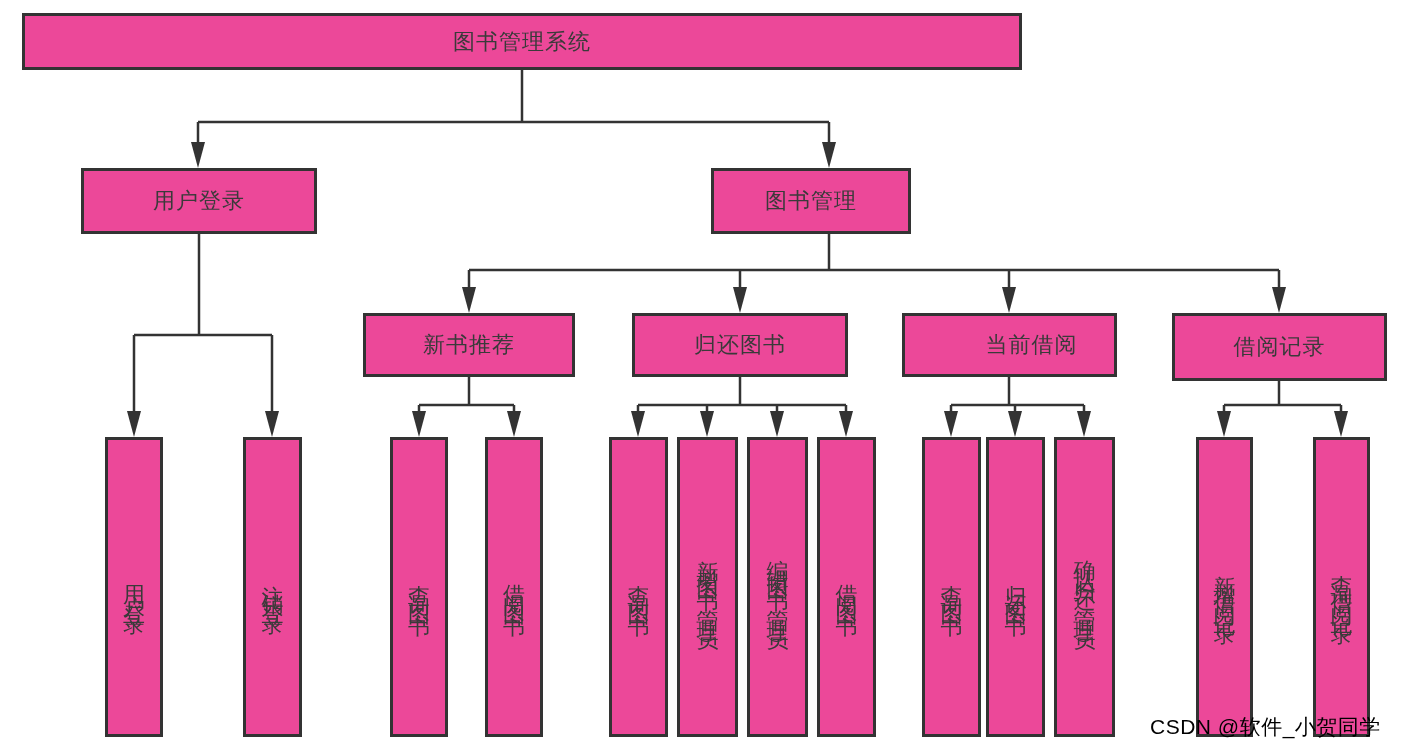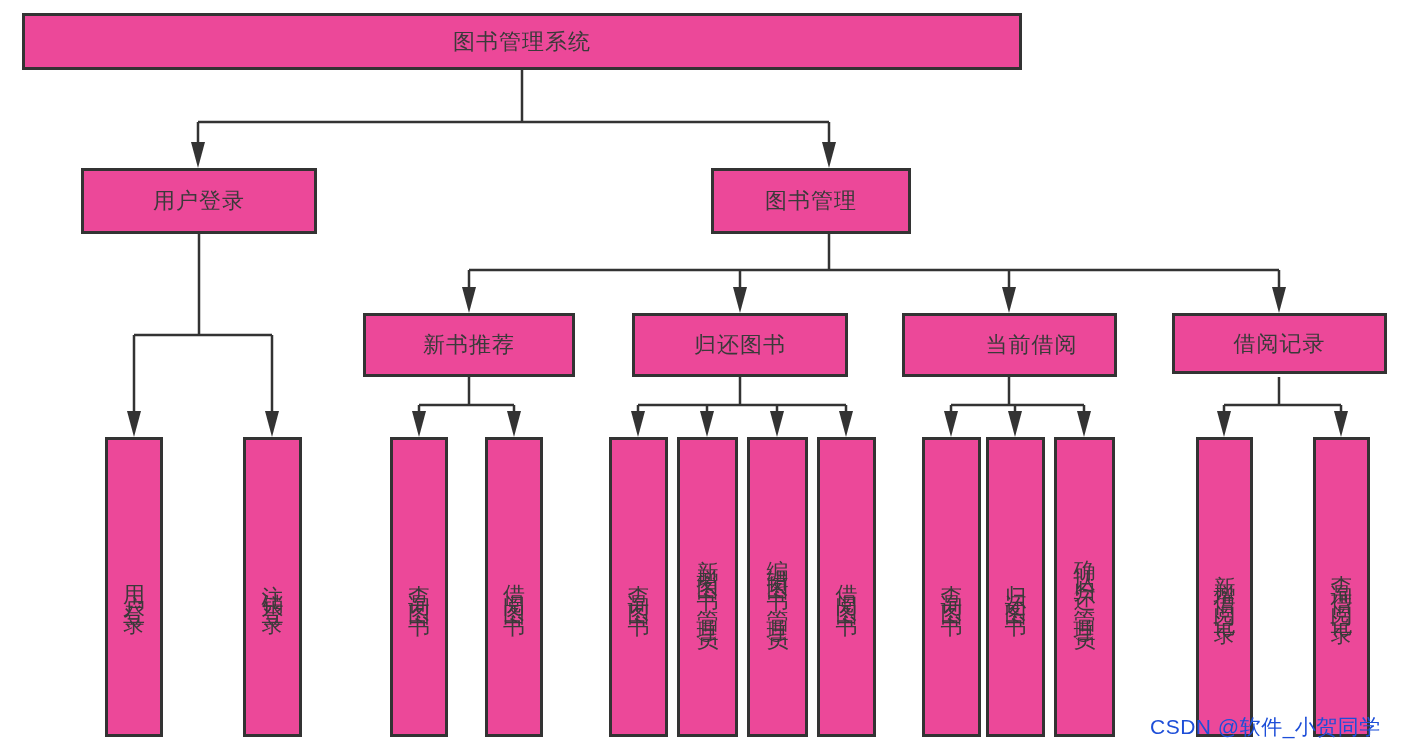--- a/index.html
+++ b/index.html
@@ -15,21 +15,21 @@
     display:flex; align-items:center; justify-content:center;
     font-size:22px; letter-spacing:1px; z-index:2;
     white-space:nowrap;
   }
   .leaf .vlabel {
     writing-mode:vertical-rl; text-orientation:mixed;
     font-size:22px; letter-spacing:10px; white-space:nowrap;
   }
   .watermark {
     position:absolute; left:1150px; top:713px; z-index:5;
-    font-size:21px; letter-spacing:0.5px; color:#1d4ed8;
+    font-size:21px; letter-spacing:0.5px; color:#000000;
   }
 </style>
 </head>
 <body>
 
 <div class="canvas">
 
   <svg class="connectors" viewBox="0 0 1405 747" xmlns="http://www.w3.org/2000/svg">
     <g stroke="#333333" stroke-width="2.5" fill="none">
       <path d="M522 70 V122"></path>
@@ -114,21 +114,21 @@
 
   <div class="node" style="left:363px; top:313px; width:212px; height:64px;text-align:center;">
     <span>新书推荐</span>
   </div>
   <div class="node" style="left:632px; top:313px; width:216px; height:64px;">
     <span>归还图书</span>
   </div>
   <div class="node" style="left:902px; top:313px; width:215px; height:64px;padding-left:44px;">
     <span>当前借阅</span>
   </div>
-  <div class="node" style="left:1172px; top:313px; width:215px; height:61px;">
+  <div class="node" style="left:1172px; top:313px; width:215px; height:68px;">
     <span>借阅记录</span>
   </div>
 
   <div class="node leaf" style="left:105px; top:437px; width:58px; height:300px;">
     <span class="vlabel">用户登录</span>
   </div>
   <div class="node leaf" style="left:243px; top:437px; width:59px; height:300px;">
     <span class="vlabel">注销登录</span>
   </div>
 

